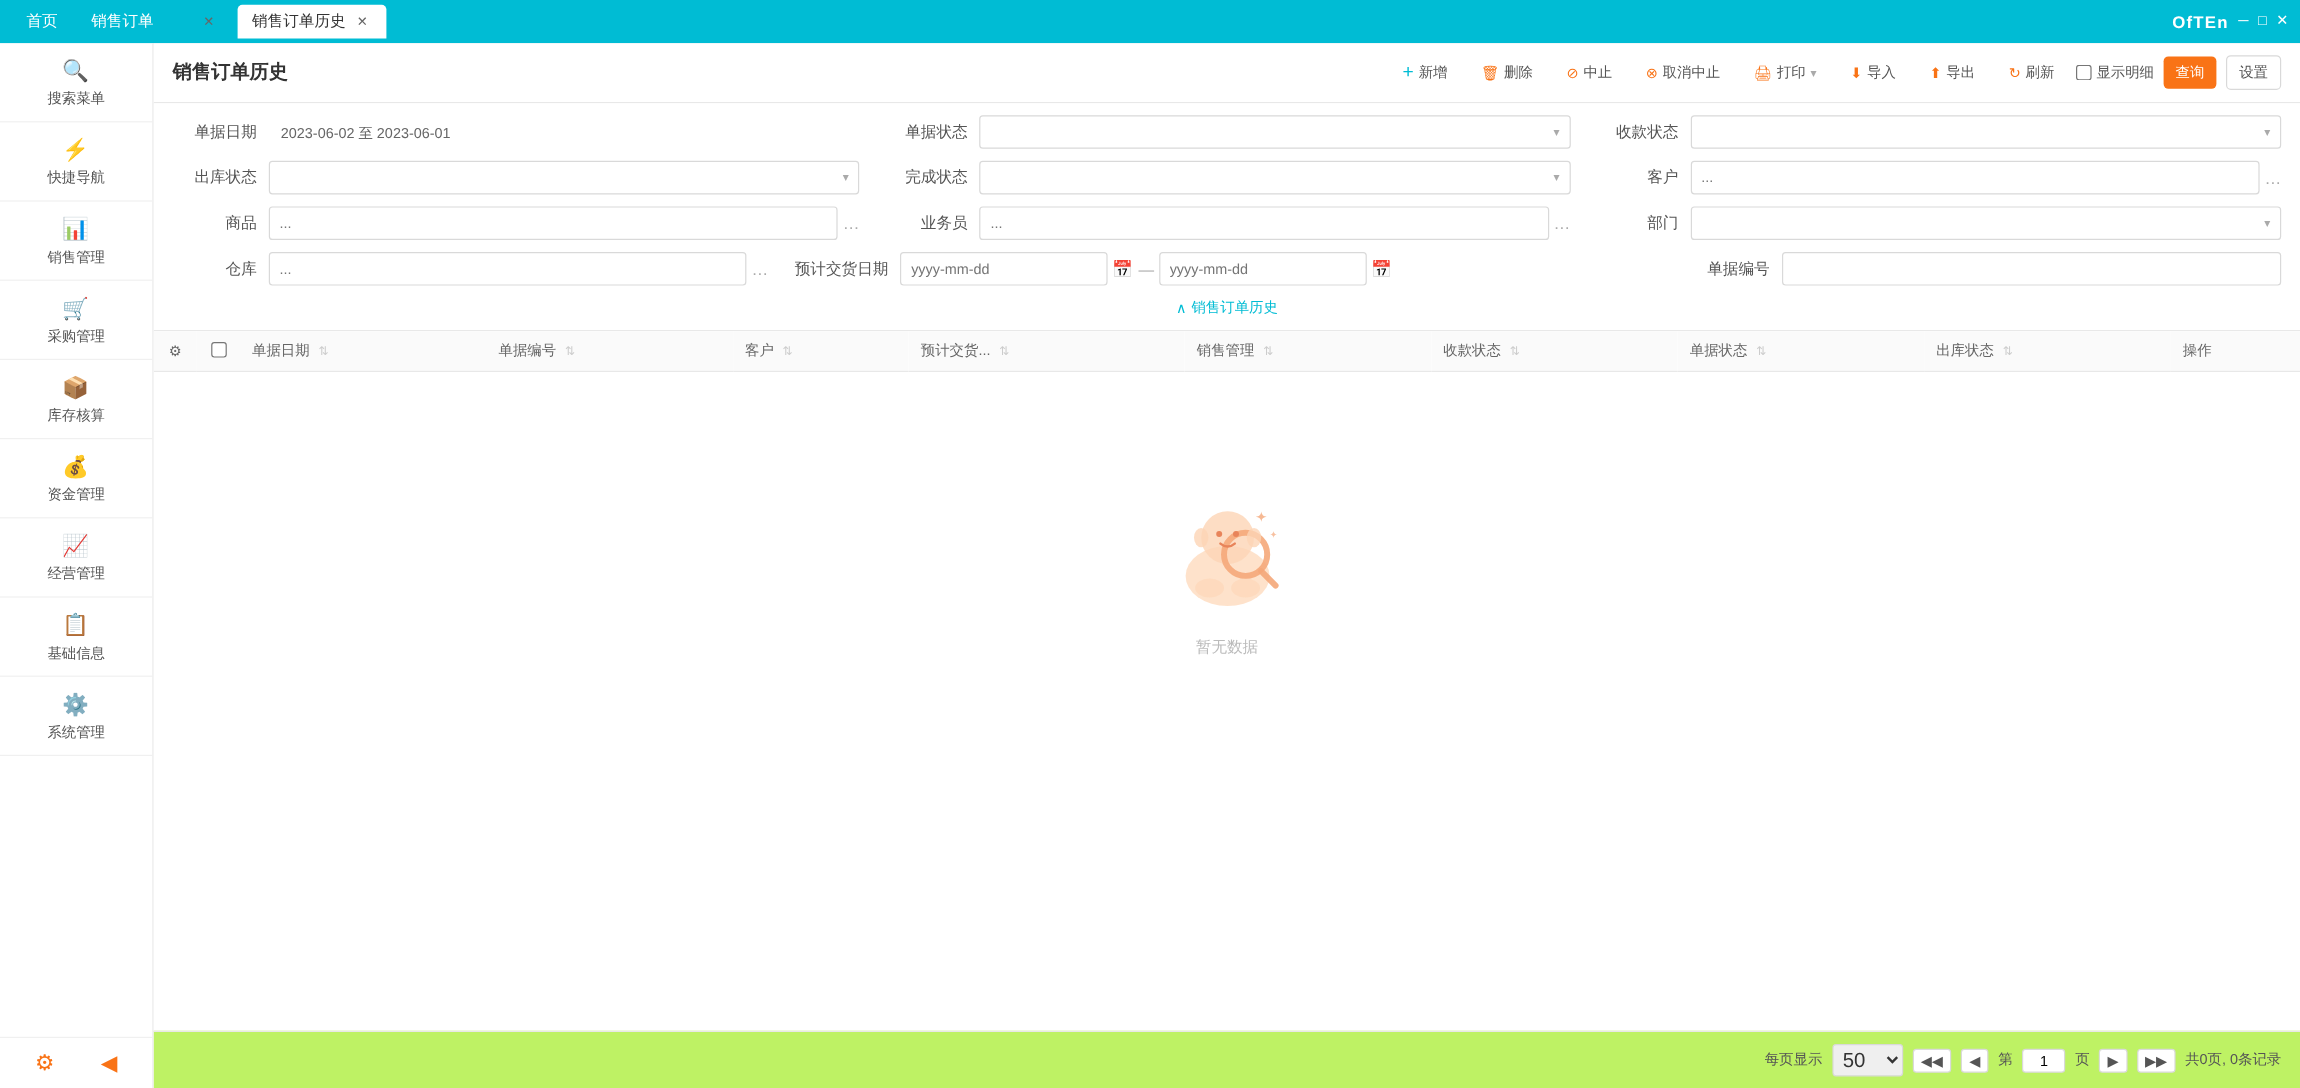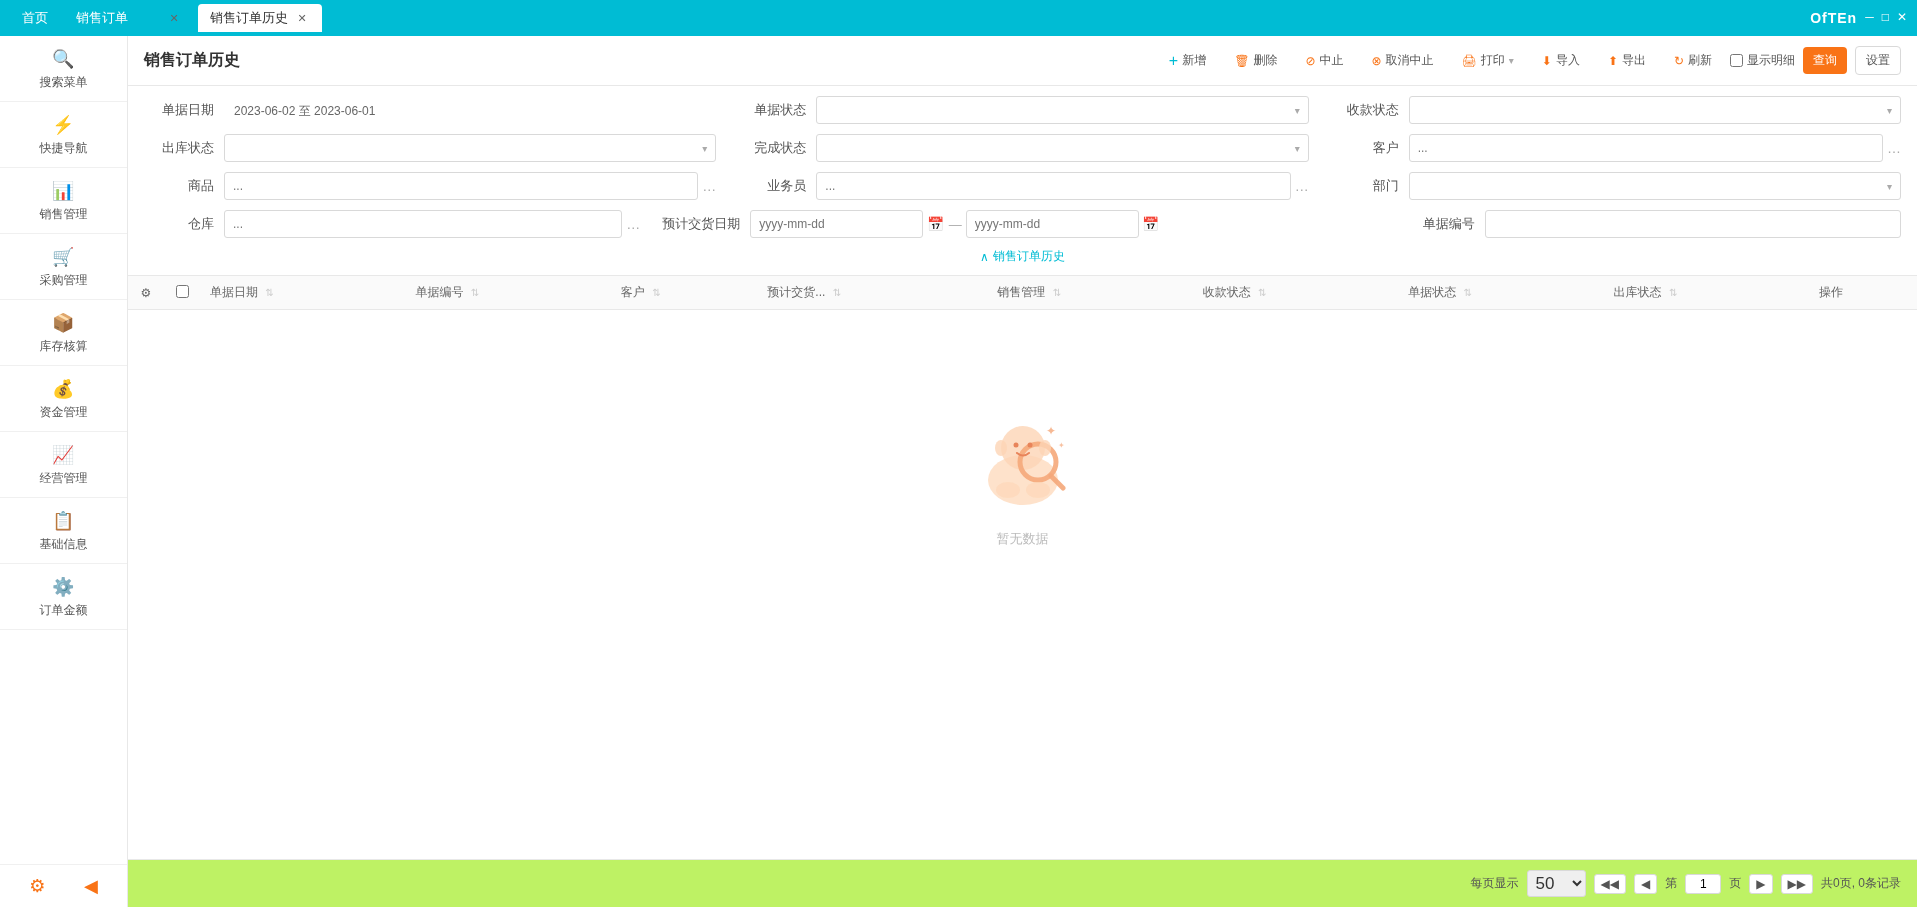--- a/index.html
+++ b/index.html
@@ -132,21 +132,21 @@
     <div class="sidebar-item">
       <span class="icon">📈</span>
       <span>经营管理</span>
     </div>
     <div class="sidebar-item">
       <span class="icon">📋</span>
       <span>基础信息</span>
     </div>
     <div class="sidebar-item">
       <span class="icon">⚙️</span>
-      <span>订单金额</span>
+      <span>系统管理</span>
     </div>
     <div class="sidebar-bottom">
       <span class="sidebar-bottom-icon">⚙</span>
       <span class="sidebar-bottom-icon">◀</span>
     </div>
   </div>
 
   <div class="content">
 
     <div class="page-header">

